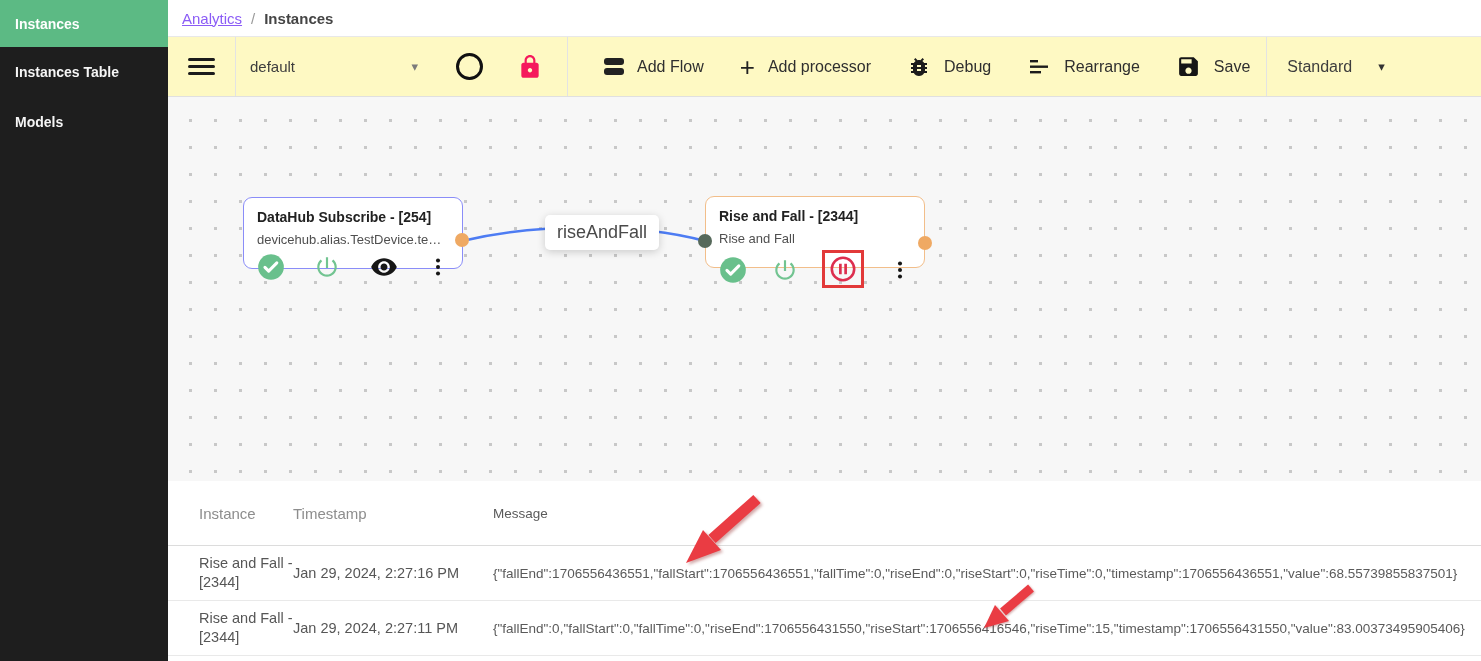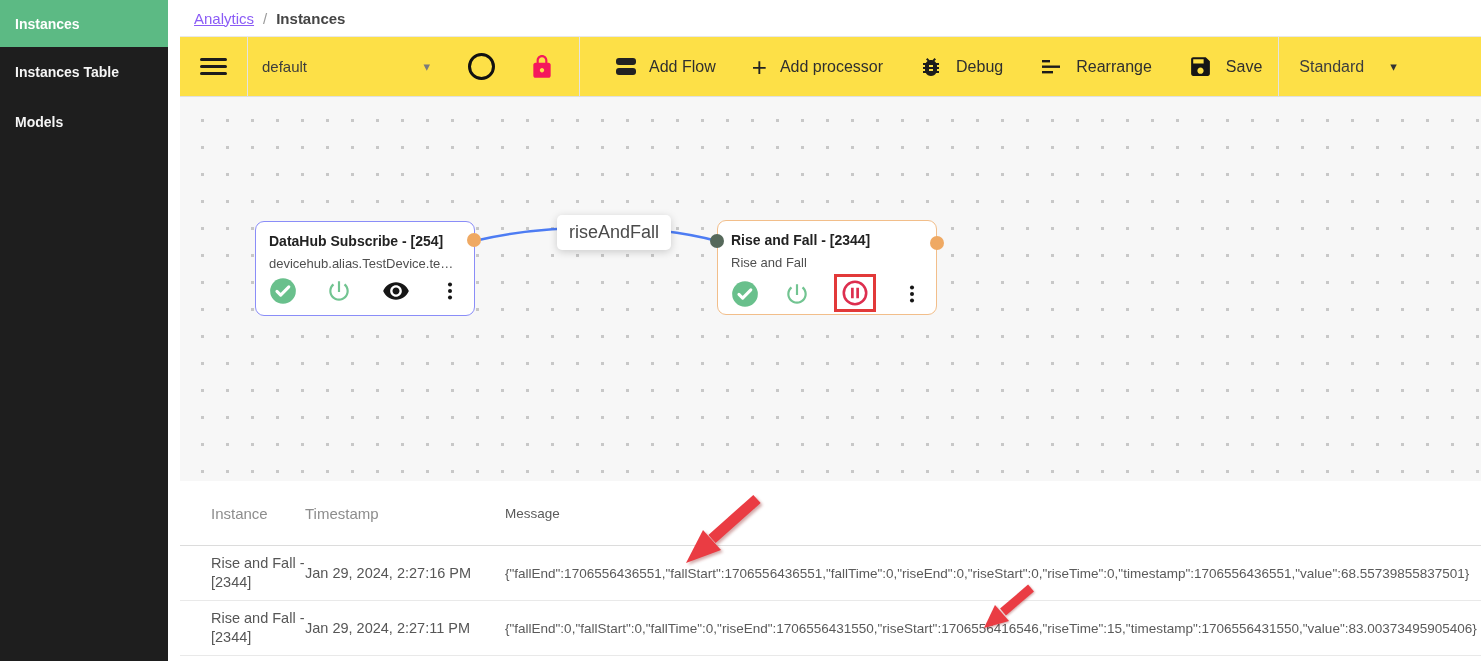--- a/index.html
+++ b/index.html
@@ -1,35 +1,35 @@
 <!DOCTYPE html>
 <html><head>
 <meta charset="utf-8">
 <style>
   * { margin:0; padding:0; box-sizing:border-box; }
   html,body { width:1481px; height:661px; overflow:hidden; background:#fff;
     font-family:"Liberation Sans", sans-serif; }
-  .app { position:relative; width:1481px; height:661px; display:flex;gap:12px; }
+  .app { position:relative; width:1481px; height:661px; display:flex; }
 
   
   .sidebar { width:168px; height:661px; background:#1e1e1e; flex:none; }
   .side-item { height:50px; display:flex; align-items:center; padding-left:15px;
     color:#f5f5f5; font-size:14px; font-weight:700; cursor:pointer; }
   .side-item.active { background:#5cba84; color:#fff; height:47px; }
 
   
   .main { position:relative; flex:1; height:661px; display:flex; flex-direction:column; }
 
   .breadcrumb-bar { height:36px; display:flex; align-items:center; padding-left:14px;
     background:#fff; font-size:15px; }
   .bc-link { color:#8b5cf6; text-decoration:underline; cursor:pointer; }
   .bc-sep { color:#9a9a9a; margin:0 9px; }
   .bc-current { color:#454545; font-weight:700; }
 
-  .toolbar { height:61px; background:#fde047; border-top:1px solid #e8e8e8;
+  .toolbar { height:61px; background:#fef9c3; border-top:1px solid #e8e8e8;
     border-bottom:1px solid #e0e0e0; display:flex; align-items:center; }
   .tb-hamburger { width:68px; height:100%; display:flex; align-items:center;
     justify-content:center; border-right:1px solid #e3e3e3; cursor:pointer; }
   .bars { width:27px; }
   .bars div { height:3px; background:#1c1c1c; border-radius:2px; margin:4px 0; }
   .tb-select { width:196px; height:100%; display:flex; align-items:center;
     justify-content:space-between; padding:0 14px; cursor:pointer;
     font-size:15px; color:#3d3d3d; }
   .caret { color:#7b7b7b; font-size:13px; }
   .tb-circle { width:27px; height:27px; border:3px solid #111; border-radius:50%;
@@ -45,22 +45,22 @@
     font-size:16px; color:#3d3d3d; cursor:pointer;justify-content:space-between; }
 
   
   .canvas { position:relative; height:384px; background:#f7f7f7; overflow:hidden;
     background-image:radial-gradient(circle, #c8c8c8 1.5px, transparent 1.7px);
     background-size:25px 27px; background-position:10px 10px; }
   .edge-svg { position:absolute; left:0; top:0; width:100%; height:100%; }
   .edge-label { position:absolute; left:377px; top:118px; background:#fff;
     border-radius:5px; padding:7px 12px; font-size:18px; color:#4a4a4a;
     box-shadow:0 2px 8px rgba(0,0,0,.18); }
-  .node { position:absolute; width:220px; height:95px; background:#fff;
-    border-radius:9px; padding:11px 13px 8px; cursor:pointer;margin-top:24px; }
+  .node { position:absolute; width:220px; height:72px; background:#fff;
+    border-radius:9px; padding:11px 13px 8px; cursor:pointer; }
   .node1 { left:75px; top:100px; border:1.5px solid #8a8df8; }
   .node2 { left:537px; top:99px; border:1.5px solid #f2be8a; }
   .node-title { font-size:14px; font-weight:700; color:#222; white-space:nowrap; }
   .node-sub { margin-top:7px; font-size:13px; color:#4f4f4f; white-space:nowrap;
     overflow:hidden; text-overflow:ellipsis; }
   .node-icons { margin-top:6px; display:flex; align-items:center;
     justify-content:space-between; }
   .pause-annotation { border:3px solid #e23939; padding:2px 4px; display:flex;
     align-items:center; margin-top:-2px; }
   .port { position:absolute; width:14px; height:14px; border-radius:50%; cursor:pointer; }

